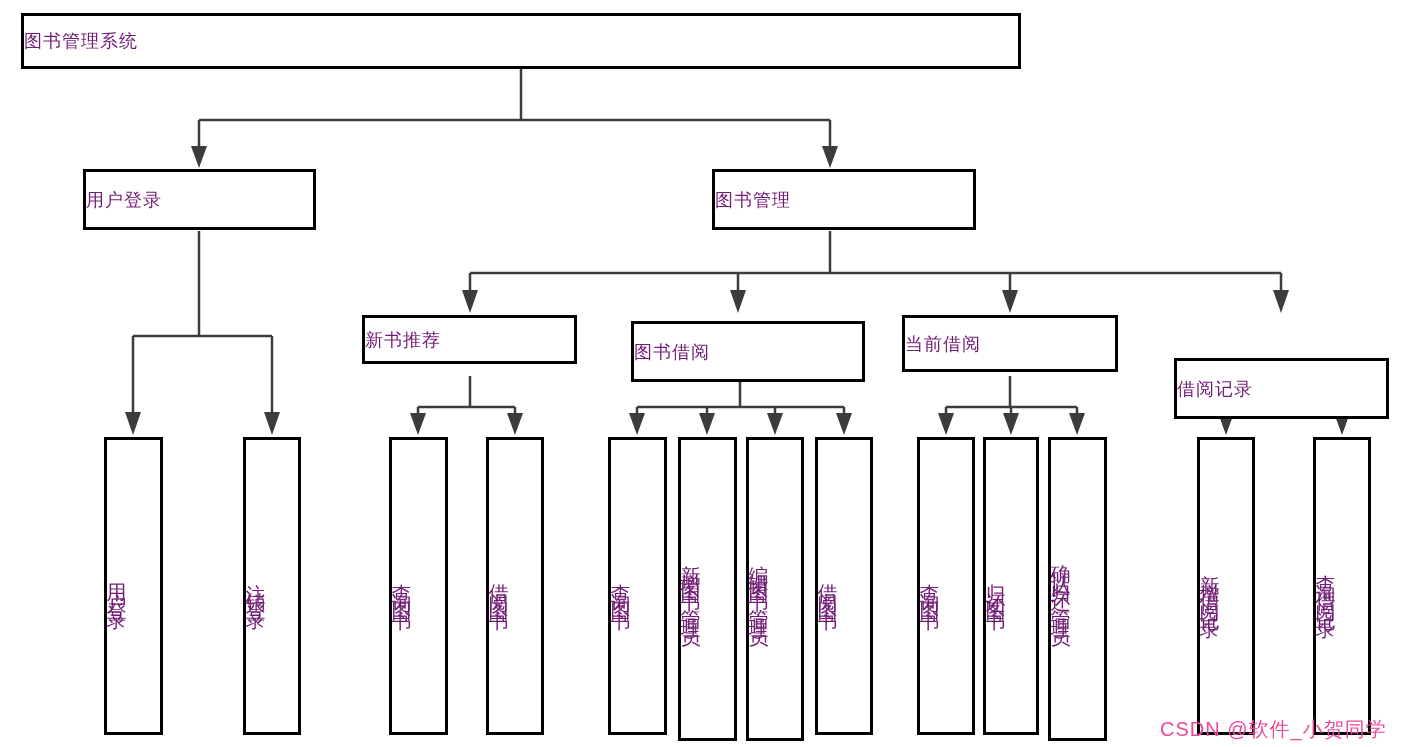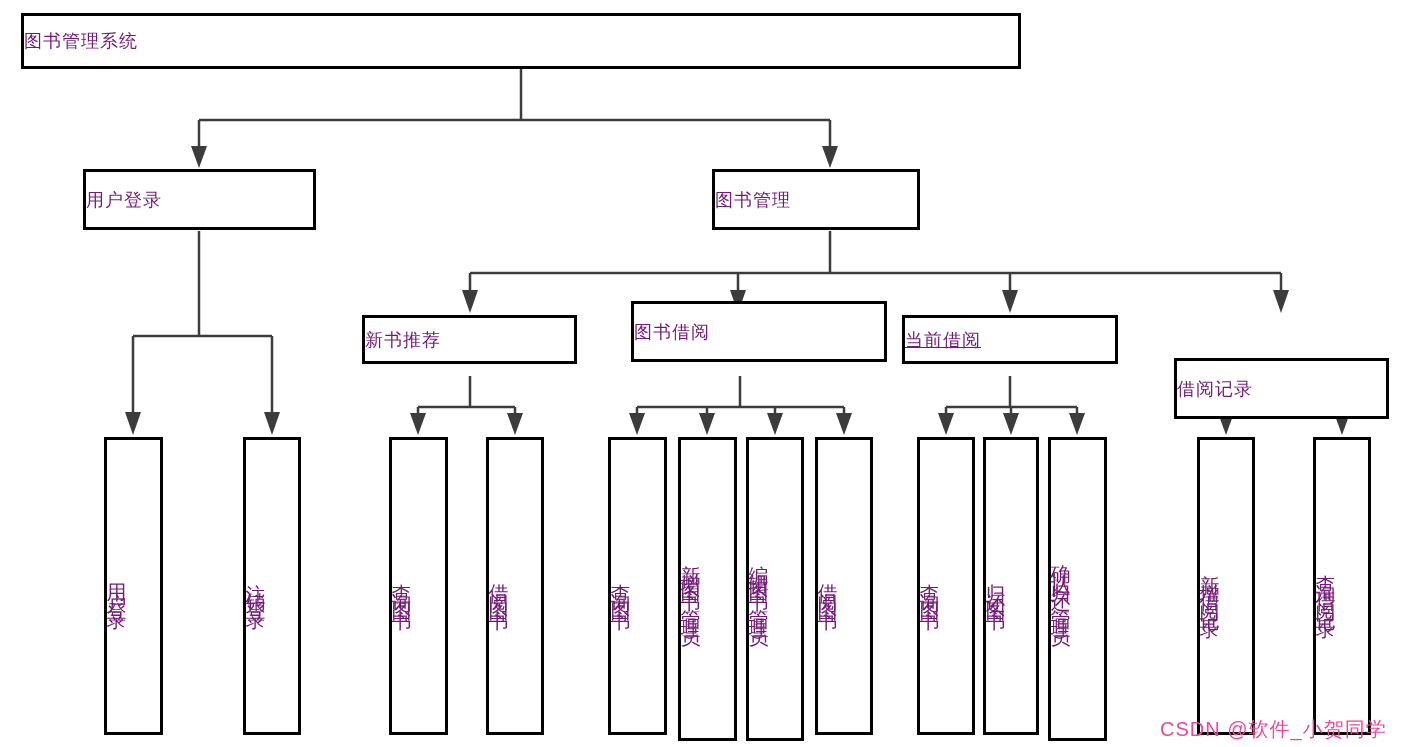--- a/index.html
+++ b/index.html
@@ -87,31 +87,31 @@
     </g>
   </svg>
 
   <div class="node h-node" style="left:21px; top:13px; width:1000px; height:56px;">
     <span>图书管理系统</span>
   </div>
 
   <div class="node h-node" style="left:83px; top:169px; width:233px; height:61px;">
     <span>用户登录</span>
   </div>
-  <div class="node h-node" style="left:712px; top:169px; width:208px; height:61px;">
+  <div class="node h-node" style="left:712px; top:169px; width:264px; height:61px;">
     <span>图书管理</span>
   </div>
 
   <div class="node h-node" style="left:362px; top:315px; width:215px; height:49px;">
     <span>新书推荐</span>
   </div>
-  <div class="node h-node" style="left:631px; top:301px; width:256px; height:61px;">
+  <div class="node h-node" style="left:631px; top:321px; width:234px; height:61px;">
     <span>图书借阅</span>
   </div>
-  <div class="node h-node" style="left:902px; top:315px; width:216px; height:49px;text-decoration:underline;">
+  <div class="node h-node" style="left:902px; top:315px; width:216px; height:57px;">
     <span>当前借阅</span>
   </div>
   <div class="node h-node" style="left:1174px; top:315px; width:215px; height:61px;margin-top:43px;">
     <span>借阅记录</span>
   </div>
 
   <div class="node leaf" style="left:104px; top:437px; width:59px; height:298px;">
     <span>用户登录</span>
   </div>
   <div class="node leaf" style="left:243px; top:437px; width:58px; height:298px;">

